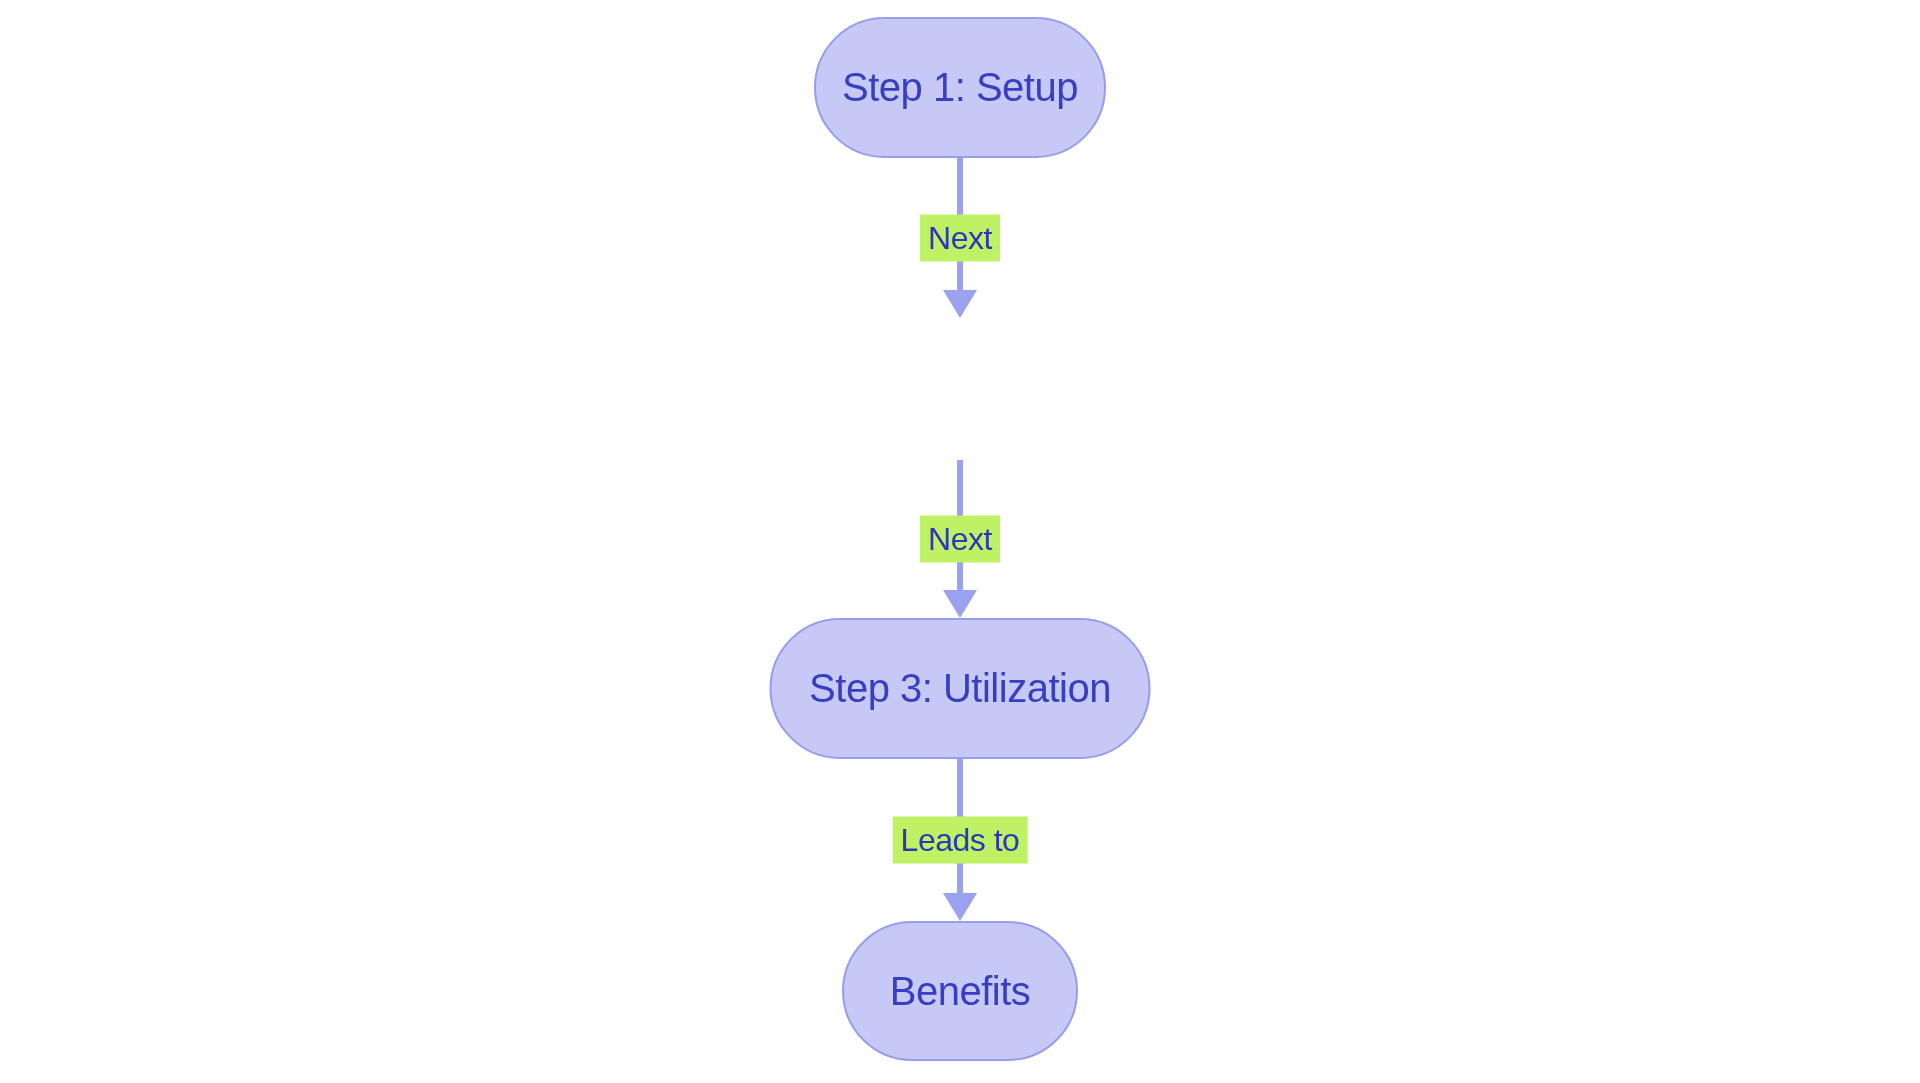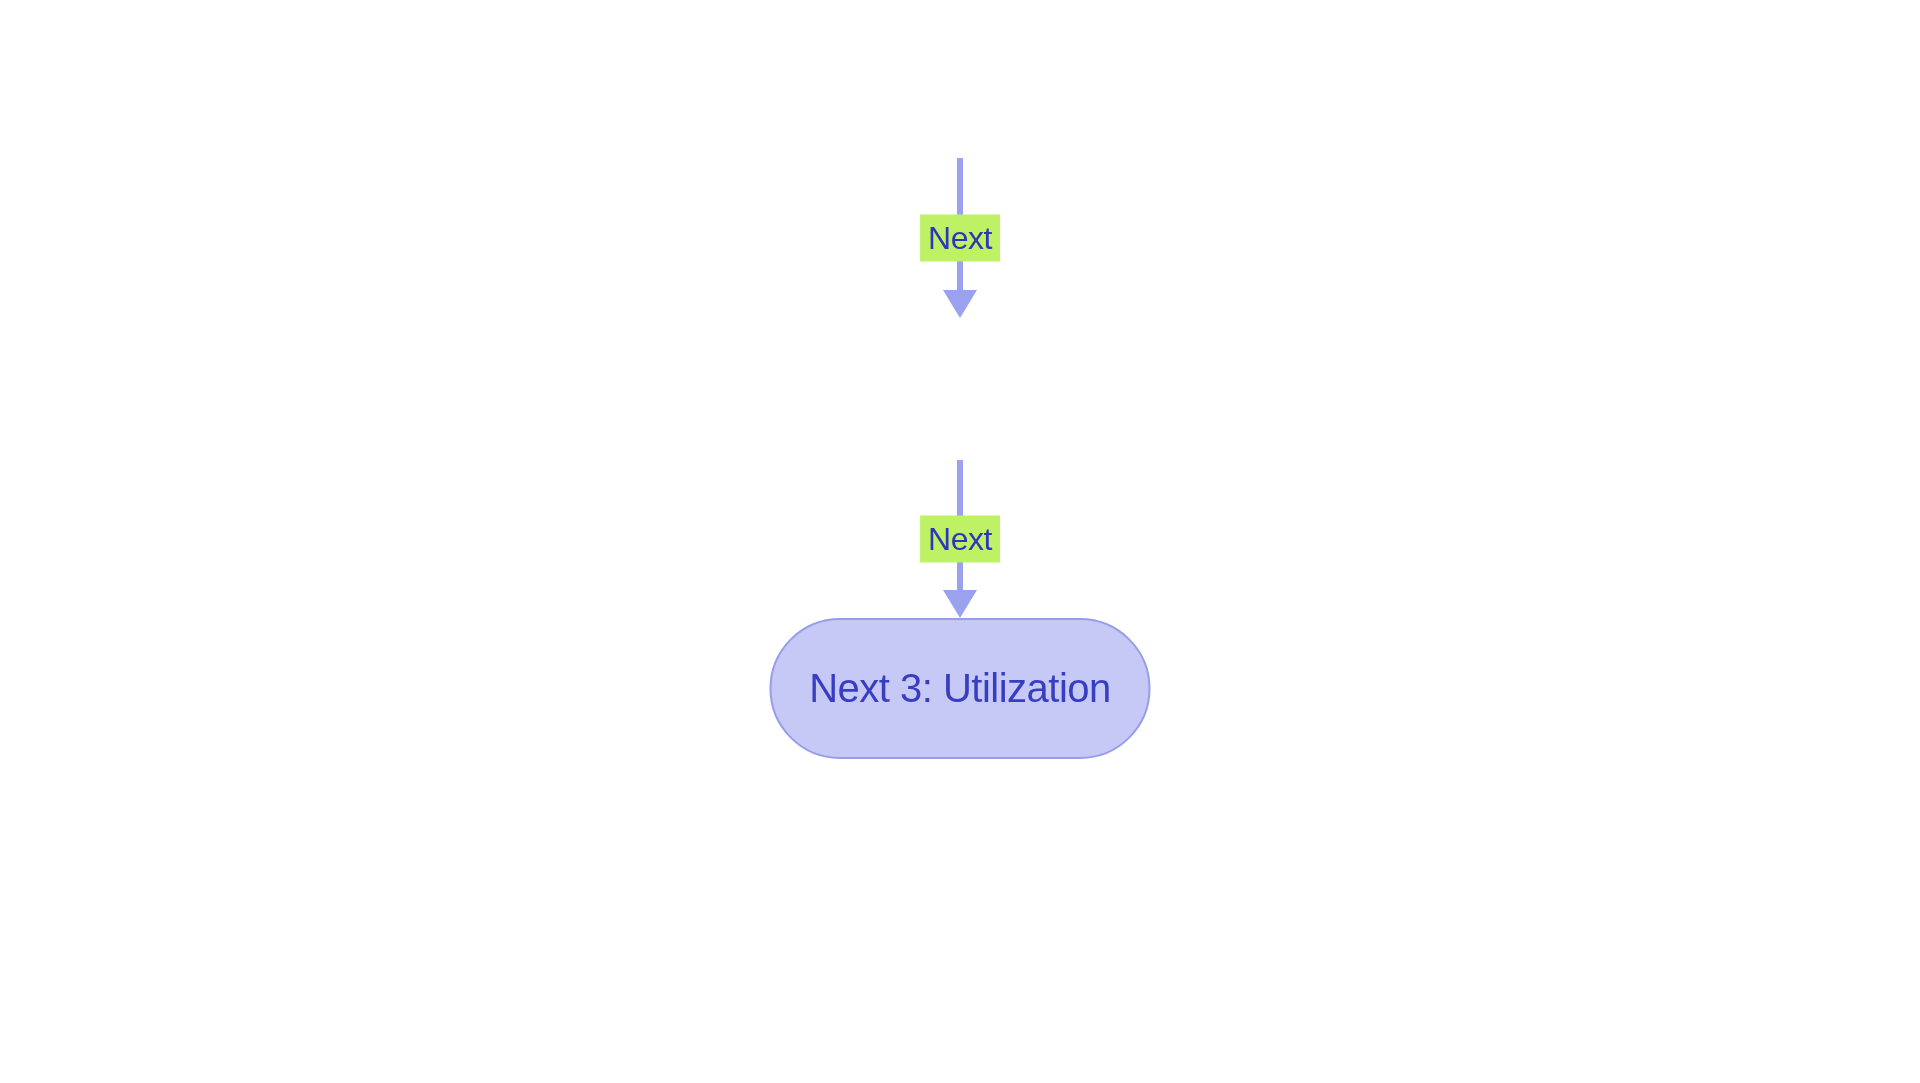--- a/index.html
+++ b/index.html
@@ -80,33 +80,44 @@
     letter-spacing: -0.5px;
     white-space: nowrap;
     z-index: 2;
   }
 </style>
 </head>
 <body>
 
 <div class="canvas">
 
+  <div class="node n1">
+    <span class="node-label">Step 1: Setup</span>
+  </div>
 
   <div class="connector c1">
     <div class="edge-line"></div>
     <div class="edge-arrowhead"></div>
     <span class="edge-label">Next</span>
   </div>
 
 
   <div class="connector c2">
     <div class="edge-line"></div>
     <div class="edge-arrowhead"></div>
     <span class="edge-label">Next</span>
   </div>
 
   <div class="node n3">
-    <span class="node-label">Next 3: Utilization</span>
+    <span class="node-label">Step 3: Utilization</span>
   </div>
 
+  <div class="connector c3">
+    <div class="edge-line"></div>
+    <div class="edge-arrowhead"></div>
+    <span class="edge-label">Leads to</span>
+  </div>
 
+  <div class="node n4">
+    <span class="node-label">Benefits</span>
+  </div>
 
 </div>
 
 </body></html>

